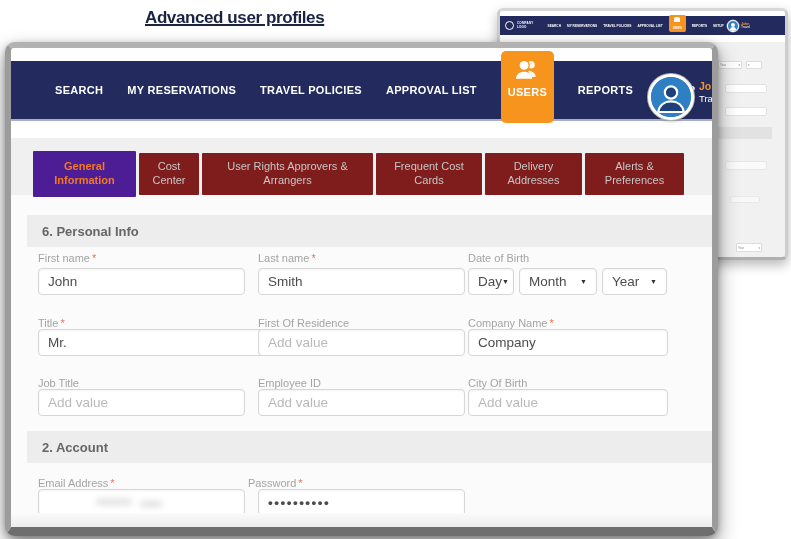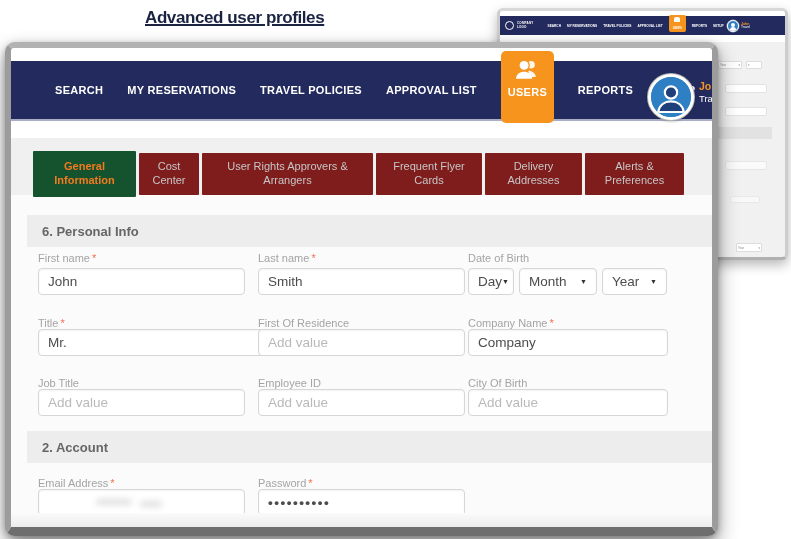--- a/index.html
+++ b/index.html
@@ -74,21 +74,21 @@
   .user-sub  { font-size:9.5px; color:#fff; }
   .strip-mid { left:0; top:75px; width:701px; height:15px; background:#fff; }
   .gray-band { left:0; top:90px; width:701px; height:57px; background:#f0f0f0; }
   .content-bg { left:0; top:147px; width:701px; height:332px; background:#fbfbfb; }
 
   
   .tabs { left:22px; top:105px; display:flex; gap:3px; z-index:2; }
   .tab { height:42px; background:#7f1d1d; color:#c6c6c6; font-size:11px; line-height:1.25;
          display:flex; align-items:center; justify-content:center; text-align:center;
          padding:0 4px; border-radius:1px; }
-  .tab.active { background:#14532d; color:#f4791f; font-weight:bold; height:46px; margin-top:-2px; }
+  .tab.active { background:#4c1d95; color:#f4791f; font-weight:bold; height:46px; margin-top:-2px; }
 
   
   .section-bar { left:16px; width:685px; height:32px; background:#ededed;
                  display:flex; align-items:center; padding-left:15px;
                  font-size:13px; font-weight:bold; color:#666; }
   .field-label { font-size:11px; color:#a4a4a4; white-space:nowrap; }
   .req { color:#ee7350; margin-left:2px; }
   input.tb, .selbox { height:27px; background:#fff; border:1px solid #d6d6d6; border-radius:4px;
              box-shadow:inset 0 1px 2px rgba(0,0,0,.05); font-family:"Liberation Sans",sans-serif;
              font-size:13.5px; color:#4d4d4d; padding:0 9px; outline:none; }
@@ -202,21 +202,21 @@
   </div>
 
   <div class="abs strip-mid"></div>
   <div class="abs gray-band"></div>
   <div class="abs content-bg"></div>
 
   <div class="abs tabs">
     <div class="tab active" style="width:103px">General Information</div>
     <div class="tab" style="width:60px">Cost Center</div>
     <div class="tab" style="width:171px">User Rights Approvers &amp; Arrangers</div>
-    <div class="tab" style="width:106px">Frequent Flyer Cards</div>
+    <div class="tab" style="width:106px">Frequent Cost Cards</div>
     <div class="tab" style="width:97px">Delivery Addresses</div>
     <div class="tab" style="width:99px">Alerts &amp; Preferences</div>
   </div>
 
   <div class="abs section-bar" style="top:167px">
     <span>6. Personal Info</span>
   </div>
 
   <div class="abs field-label" style="left:27px; top:204px">
     <span>First name</span><span class="req">*</span></div>
@@ -259,21 +259,21 @@
   <input class="abs tb" style="left: 27px; top: 341px; width: 207px;" readonly="" placeholder="Add value">
   <input class="abs tb" style="left: 247px; top: 341px; width: 207px;" readonly="" placeholder="Add value">
   <input class="abs tb" style="left: 457px; top: 341px; width: 200px;" readonly="" placeholder="Add value">
 
   <div class="abs section-bar" style="top:383px">
     <span>2. Account</span>
   </div>
 
   <div class="abs field-label" style="left:27px; top:429px">
     <span>Email Address</span><span class="req">*</span></div>
-  <div class="abs field-label" style="left:247px; top:429px">
+  <div class="abs field-label" style="left:237px; top:429px">
     <span>Password</span><span class="req">*</span></div>
 
   <div class="abs" style="left:27px; top:441px; width:207px; height:27px">
     <input class="tb" style="width: 207px; height: 27px;" readonly="">
     <div class="smudge" style="left:58px; top:10px; width:36px; height:6px"></div>
     <div class="smudge" style="left:102px; top:12px; width:22px; height:6px"></div>
   </div>
   <input class="abs tb pwd" style="left: 247px; top: 441px; width: 207px;" readonly="" value="••••••••••">
 
   <div class="abs bottom-fade"></div>

